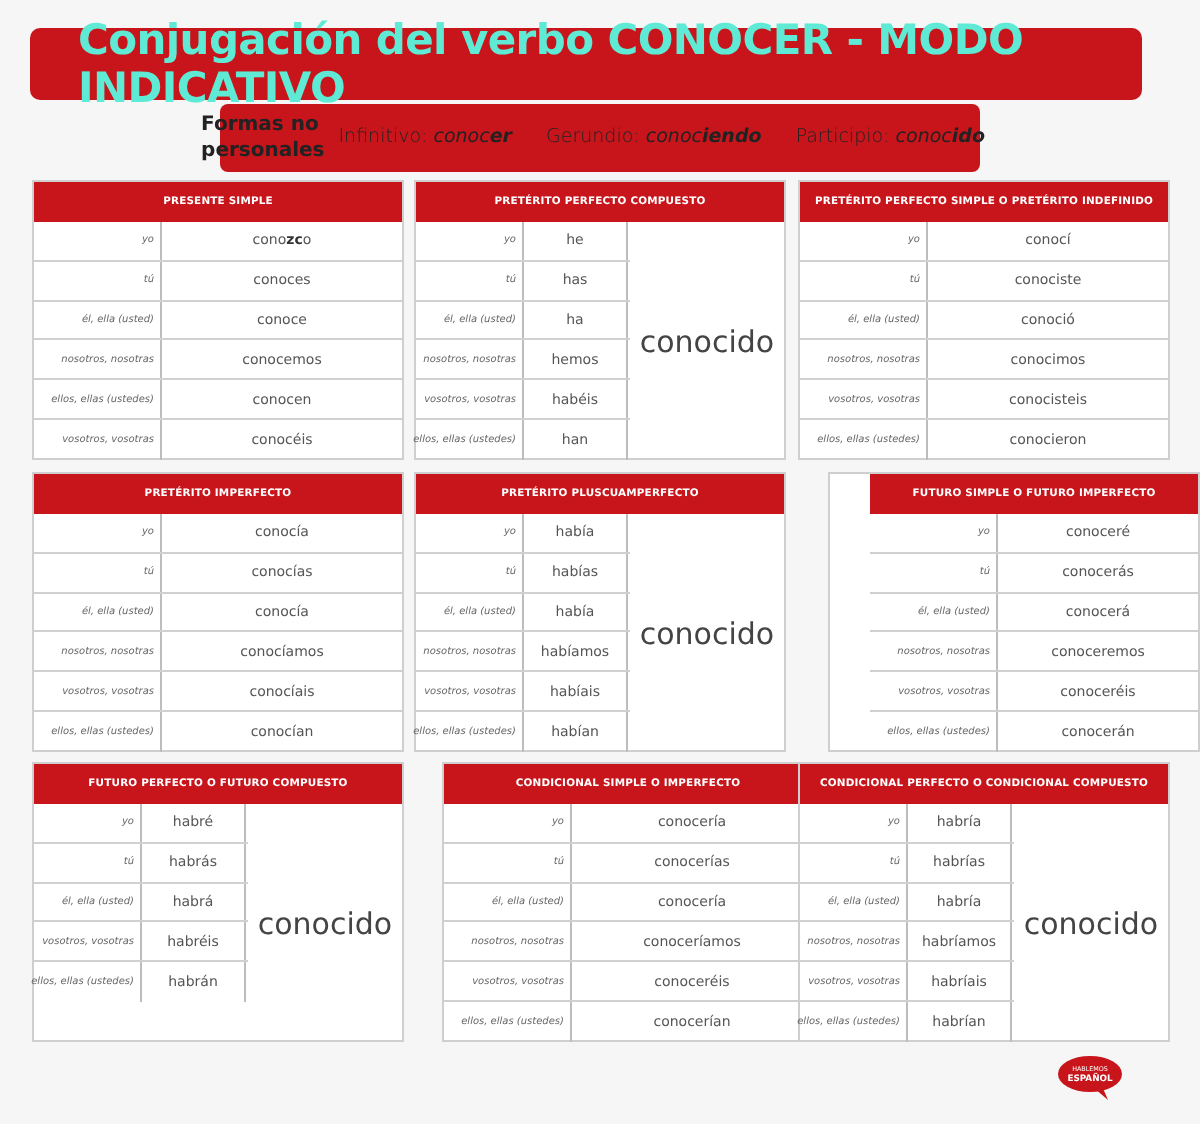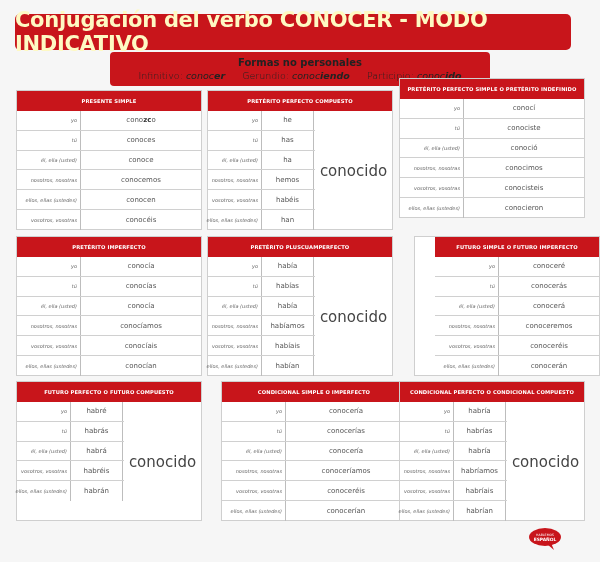--- a/index.html
+++ b/index.html
@@ -2,28 +2,29 @@
 <html><head>
 <meta charset="utf-8">
 <style>
   * { box-sizing: border-box; margin: 0; padding: 0; }
   html, body { width: 600px; height: 562px; background: #f6f6f6; overflow: hidden; }
   body { position: relative; font-family: "DejaVu Sans", "Liberation Sans", sans-serif; color: #555; }
 
   .title-bar {
     position: absolute; left: 15px; top: 14px; width: 556px; height: 36px;
     background: #c8151b; border-radius: 5px;
-    color: #fef9c3; font-weight: bold; font-size: 21px;
+    color: #5eead4; font-weight: bold; font-size: 21px;
     display: flex; align-items: center; justify-content: center;
     letter-spacing: -0.3px;
+    padding-left: 24px;
   }
   .nonpersonal {
     position: absolute; left: 110px; top: 52px; width: 380px; height: 34px;
     background: #c8151b; border-radius: 4px; color: #222;
-    display: flex; flex-direction: column; align-items: center; justify-content: center;
+    display: flex; flex-direction: row; align-items: center; justify-content: center;
   }
   .nonpersonal .np-title { font-size: 10px; font-weight: bold; line-height: 13px; }
   .nonpersonal .np-row { font-size: 9.5px; line-height: 14px; white-space: nowrap; }
   .nonpersonal .np-item { margin: 0 7px; font-weight: 300; }
   .nonpersonal .np-item i { }
   .nonpersonal .np-item b { font-style: italic; font-weight: bold; }
 
   .tense {
     position: absolute; width: 186px; height: 140px;
     background: #fff; border: 1px solid #cfcfcf;
@@ -136,21 +137,21 @@
             <div class="cell-form cell-aux">habéis</div>
           </div>
           <div class="row">
             <div class="cell-person">ellos, ellas (ustedes)</div>
             <div class="cell-form cell-aux">han</div>
           </div>
         </div>
         <div class="participle">conocido</div>
       </div>
     </div>
-    <div class="tense two" style="left: 399px; top: 78px;">
+    <div class="tense two" style="left: 399px; top: 90px;">
       <div class="th">Pretérito perfecto simple o pretérito indefinido</div>
       <div class="body">
         <div class="rows">
           <div class="row">
             <div class="cell-person">yo</div>
             <div class="cell-form">conocí</div>
           </div>
           <div class="row">
             <div class="cell-person">tú</div>
             <div class="cell-form">conociste</div>

